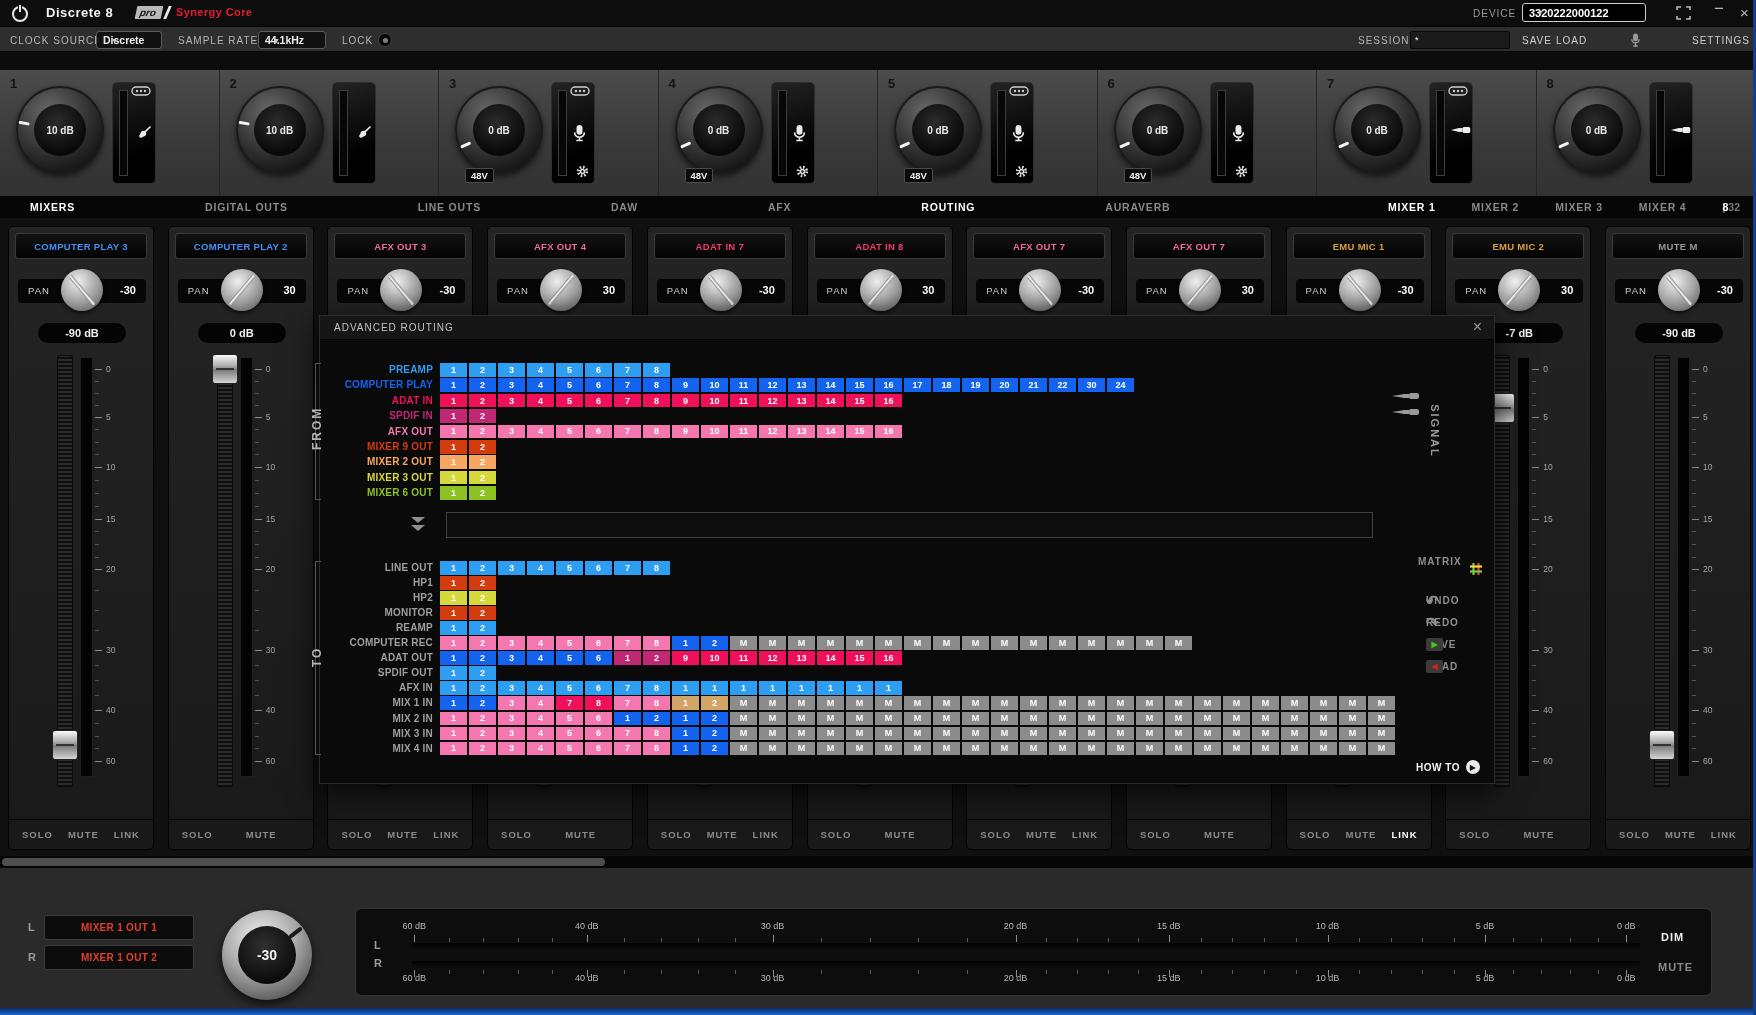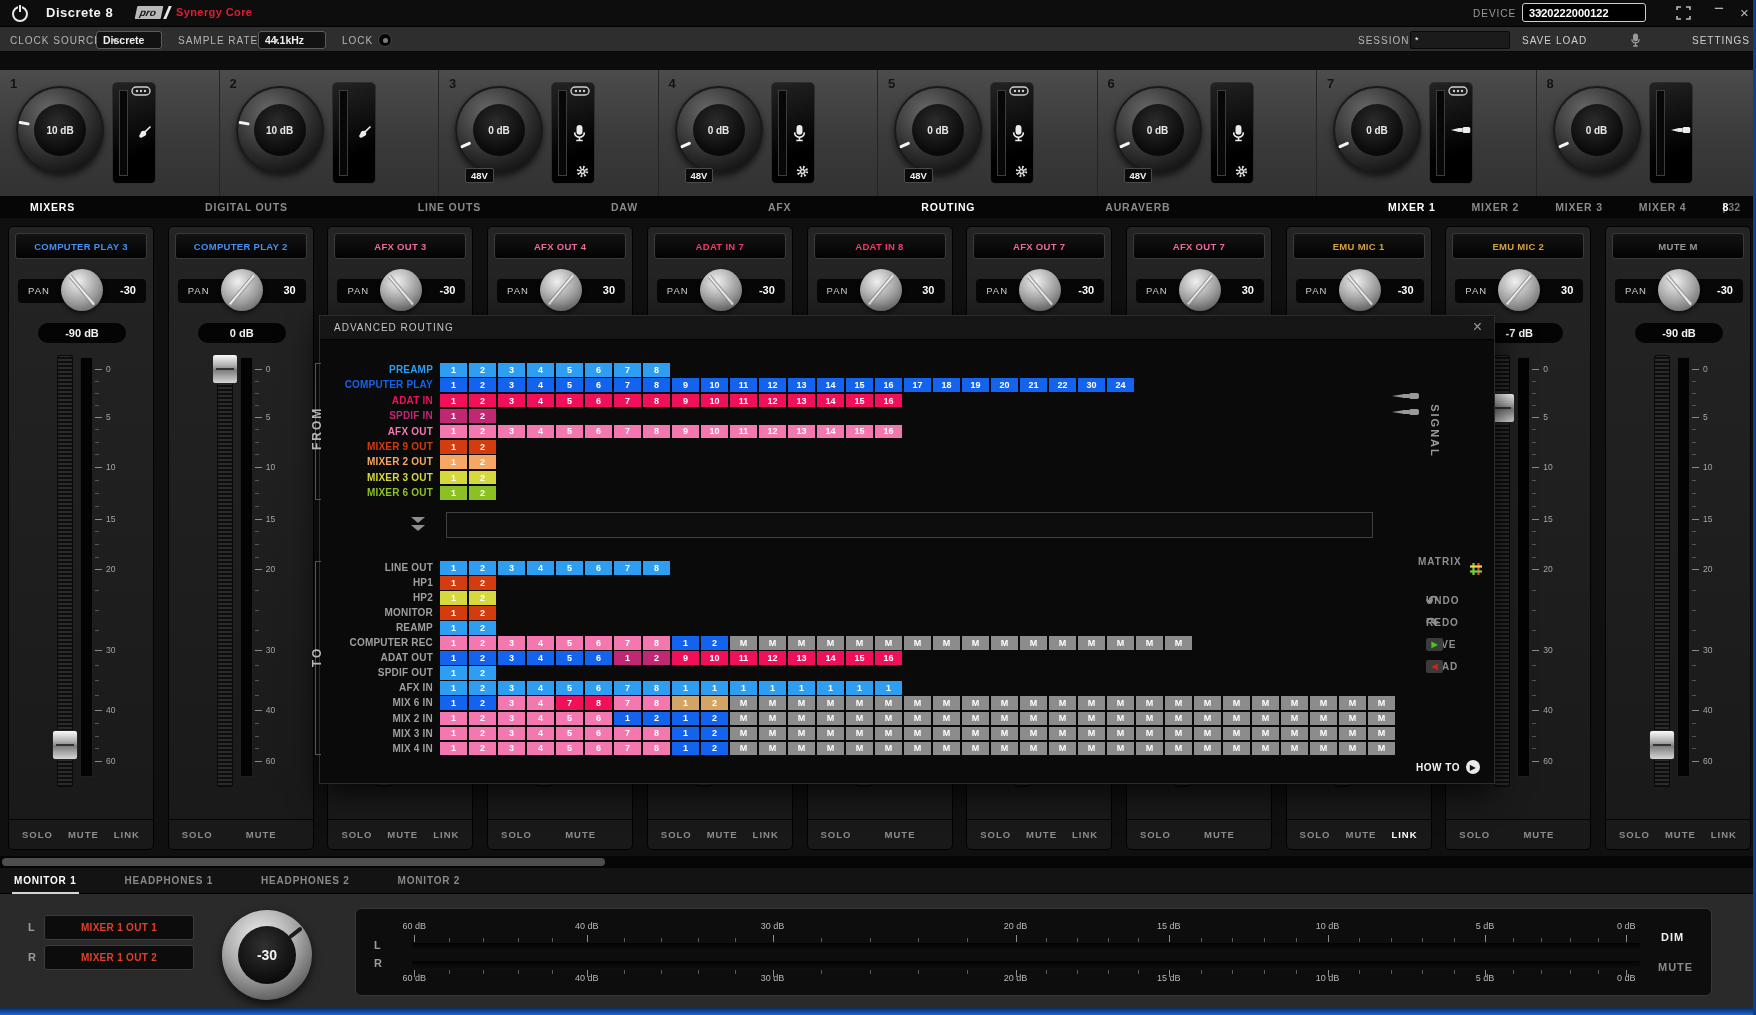--- a/index.html
+++ b/index.html
@@ -1268,21 +1268,21 @@
         <div class="mx-cell" style="left: 289px; top: 365.4px; background: rgb(46, 158, 242);">7</div>
         <div class="mx-cell" style="left: 318px; top: 365.4px; background: rgb(46, 158, 242);">8</div>
         <div class="mx-cell" style="left: 347px; top: 365.4px; background: rgb(46, 158, 242);">1</div>
         <div class="mx-cell" style="left: 376px; top: 365.4px; background: rgb(46, 158, 242);">1</div>
         <div class="mx-cell" style="left: 405px; top: 365.4px; background: rgb(46, 158, 242);">1</div>
         <div class="mx-cell" style="left: 434px; top: 365.4px; background: rgb(46, 158, 242);">1</div>
         <div class="mx-cell" style="left: 463px; top: 365.4px; background: rgb(46, 158, 242);">1</div>
         <div class="mx-cell" style="left: 492px; top: 365.4px; background: rgb(46, 158, 242);">1</div>
         <div class="mx-cell" style="left: 521px; top: 365.4px; background: rgb(46, 158, 242);">1</div>
         <div class="mx-cell" style="left: 550px; top: 365.4px; background: rgb(46, 158, 242);">1</div>
-        <div class="mx-label" style="left: 0px; top: 381.45px; color: rgb(159, 159, 159);">MIX 6 IN</div>
+        <div class="mx-label" style="left: 0px; top: 381.45px; color: rgb(159, 159, 159);">MIX 1 IN</div>
         <div class="mx-cell" style="left: 115px; top: 380.45px; background: rgb(20, 99, 239);">1</div>
         <div class="mx-cell" style="left: 144px; top: 380.45px; background: rgb(20, 99, 239);">2</div>
         <div class="mx-cell" style="left: 173px; top: 380.45px; background: rgb(244, 120, 175);">3</div>
         <div class="mx-cell" style="left: 202px; top: 380.45px; background: rgb(244, 120, 175);">4</div>
         <div class="mx-cell" style="left: 231px; top: 380.45px; background: rgb(240, 16, 89);">7</div>
         <div class="mx-cell" style="left: 260px; top: 380.45px; background: rgb(240, 16, 89);">8</div>
         <div class="mx-cell" style="left: 289px; top: 380.45px; background: rgb(244, 120, 175);">7</div>
         <div class="mx-cell" style="left: 318px; top: 380.45px; background: rgb(244, 120, 175);">8</div>
         <div class="mx-cell" style="left: 347px; top: 380.45px; background: rgb(210, 165, 103);">1</div>
         <div class="mx-cell" style="left: 376px; top: 380.45px; background: rgb(210, 165, 103);">2</div>
@@ -1464,26 +1464,20 @@
           <b style="position:static">◀</b>
         </span>
     </div>
     <div id="howto">
       <span>HOW TO</span>
       <i>▶</i>
     </div>
   </div>
 
   <div id="bottom">
-    <div id="mon-tabs">
-        <div class="mon-tab active" style="position: static;">MONITOR 1</div>
-        <div class="mon-tab" style="position: static;">HEADPHONES 1</div>
-        <div class="mon-tab" style="position: static;">HEADPHONES 2</div>
-        <div class="mon-tab" style="position: static;">MONITOR 2</div>
-      </div>
     <span class="lr-label" style="left:28px;top:53px">L</span>
     <div class="srcbtn" style="top:47px">MIXER 1 OUT 1</div>
     <span class="lr-label" style="left:28px;top:83px">R</span>
     <div class="srcbtn" style="top:77px">MIXER 1 OUT 2</div>
     <div id="monknob">
       <div id="mon-ptr" style="transform:rotate(52deg)">
           <i></i>
         </div>
       <div class="cap">
           <b>-30</b>

